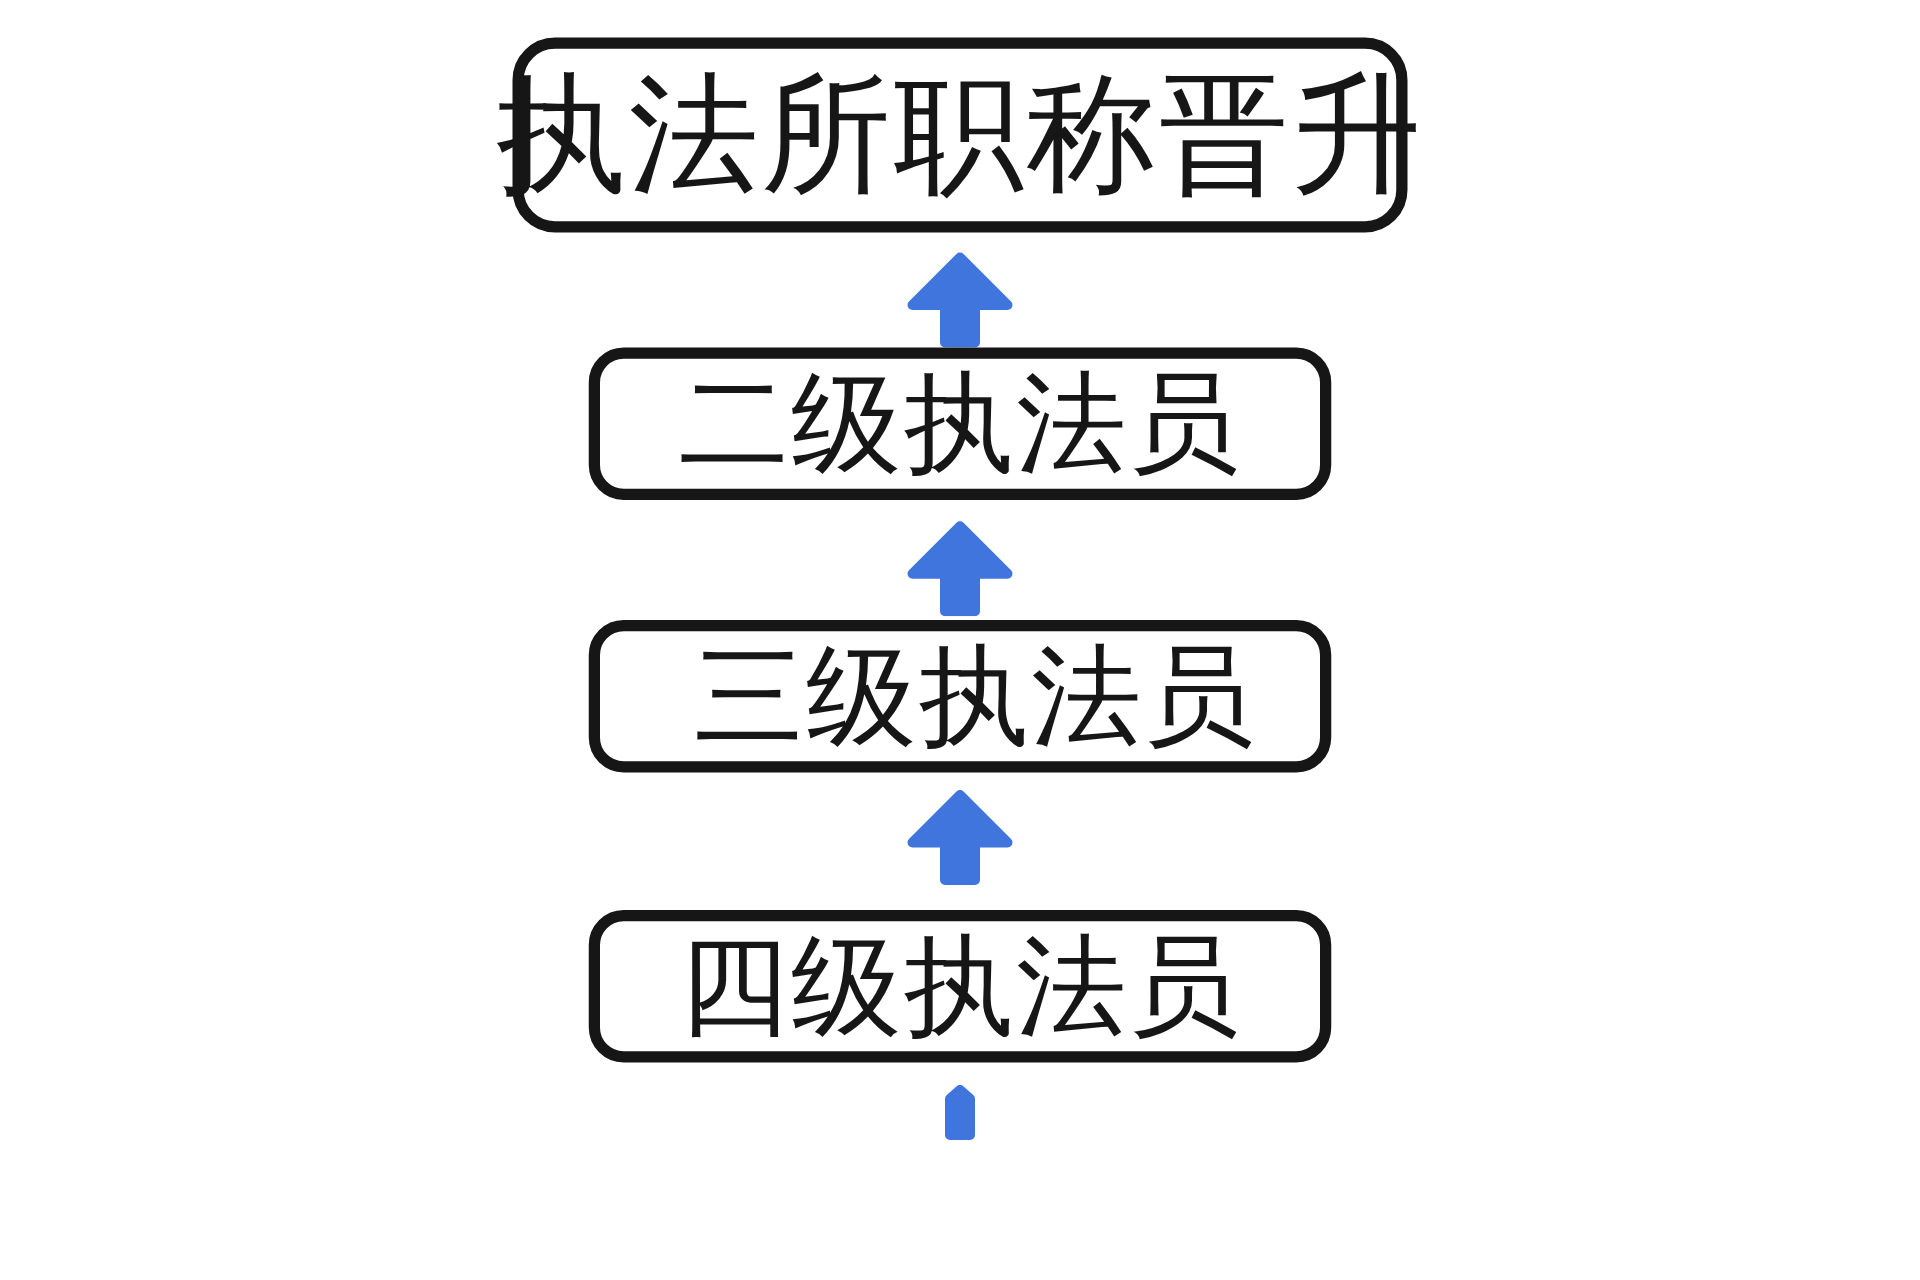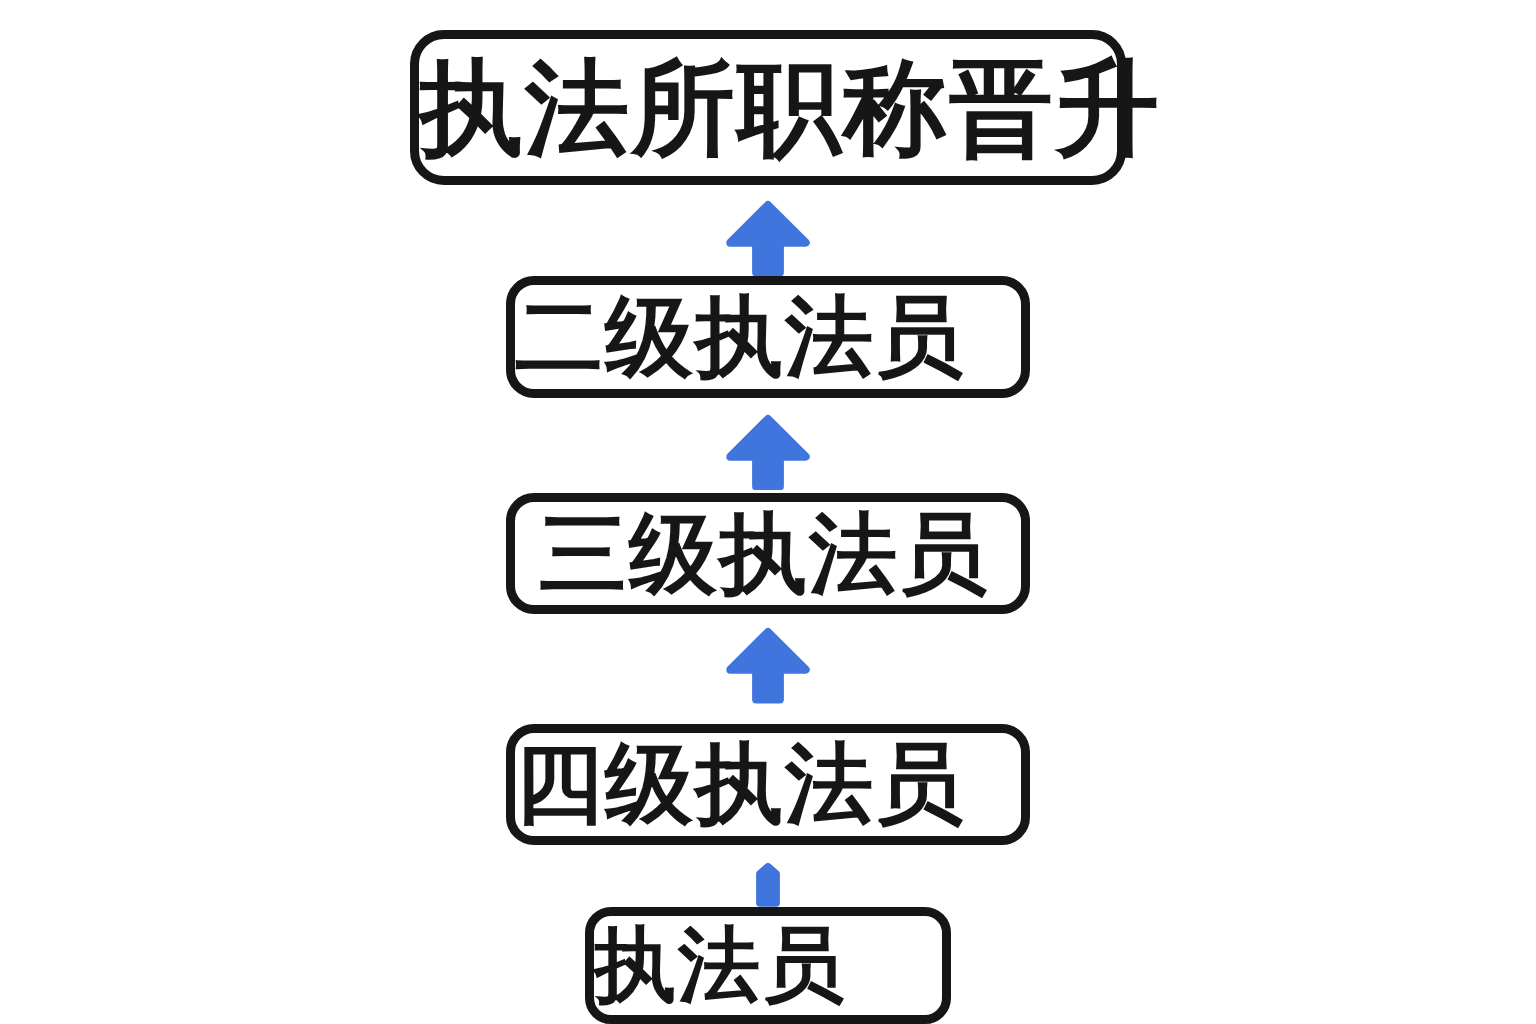--- a/index.html
+++ b/index.html
@@ -20,35 +20,35 @@
     flex-direction: column;
     align-items: center;
   }
   .box {
     box-sizing: border-box;
     background: var(--bg, #ffffff);
     border: 9px solid var(--border-color, #161616);
     color: var(--text-color, #161616);
     display: flex;
     align-items: center;
-    justify-content: flex-start;
-    font-weight: 700;
+    justify-content: center;
+    font-weight: 400;
     line-height: 1;
     letter-spacing: 2px;
     white-space: nowrap;
   }
   .box-title {
     margin-top: 30px;
     width: 716px;
     height: 156px;
     border-radius: 34px;
     font-size: 104px;
   }
   .box-mid {
-    width: 524px;
+    width: 594px;
     height: 122px;
     border-radius: 28px;
     font-size: 88px;
   }
   .box-small {
     width: 366px;
     height: 118px;
     border-radius: 26px;
     font-size: 82px;
   }
@@ -96,17 +96,14 @@
   </svg>
 
   <div class="box box-mid m2">
     <span>四级执法员</span>
   </div>
 
   <svg class="connector" width="24" height="44" viewBox="0 0 24 44">
     <polygon points="12,4 20,11 20,40 4,40 4,11"></polygon>
   </svg>
 
-  <div class="box box-small">
-    <span>执法员</span>
-  </div>
 
 </div>
 
 </body></html>

